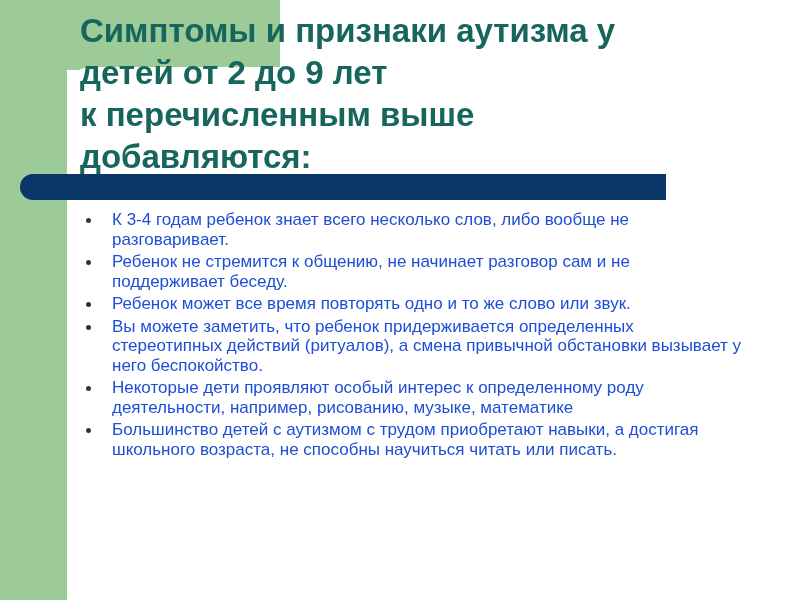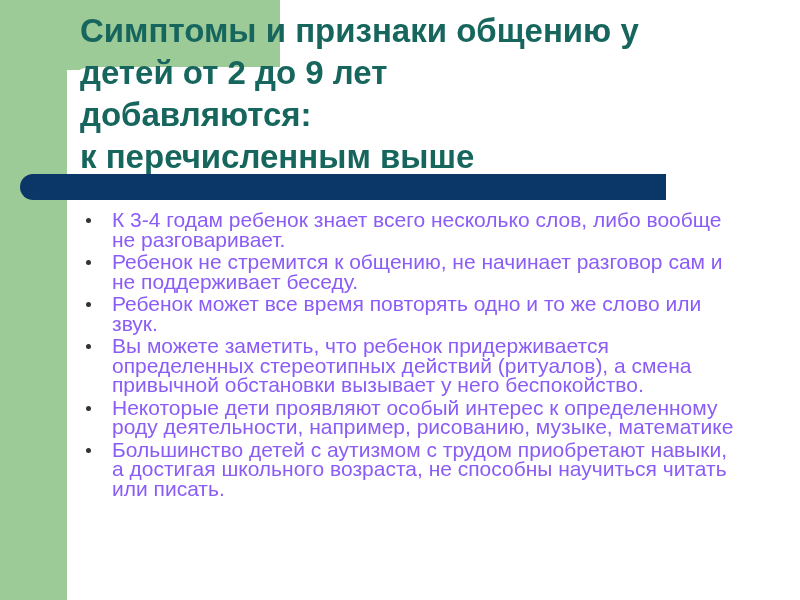--- a/index.html
+++ b/index.html
@@ -54,22 +54,22 @@
       background: #0b3668;
       border-top-left-radius: 13px;
       border-bottom-left-radius: 13px;
     }
     .bullets {
       position: absolute;
       left: 84px; top: 210px;
       width: 660px;
       margin: 0; padding: 0;
       list-style: none;
-      color: #8b5cf6;
-      font-size: 21px;
+      color: #1d4ed8;
+      font-size: 17px;
       line-height: 19.5px;
     }
     .bullets li {
       position: relative;
       padding-left: 28px;
       margin-bottom: 3px;
     }
     .bullet-dot {
       position: absolute;
       left: 2px; top: 8px;
@@ -80,24 +80,24 @@
   </style>
 </head>
 <body>
 
 <div class="slide">
   <div class="green-top"></div>
   <div class="green-left"></div>
   <div class="white-panel"></div>
 
   <h1 class="title">
-    <span>Симптомы и признаки общению у</span>
+    <span>Симптомы и признаки аутизма у</span>
     <span>детей от 2 до 9 лет</span>
+    <span>к перечисленным выше</span>
     <span>добавляются:</span>
-    <span>к перечисленным выше</span>
   </h1>
 
   <div class="divider"></div>
 
   <ul class="bullets">
     <li>
       <span class="bullet-dot"></span>
       <span>К 3-4 годам ребенок знает всего несколько слов, либо вообще не разговаривает.</span>
     </li>
     <li>

